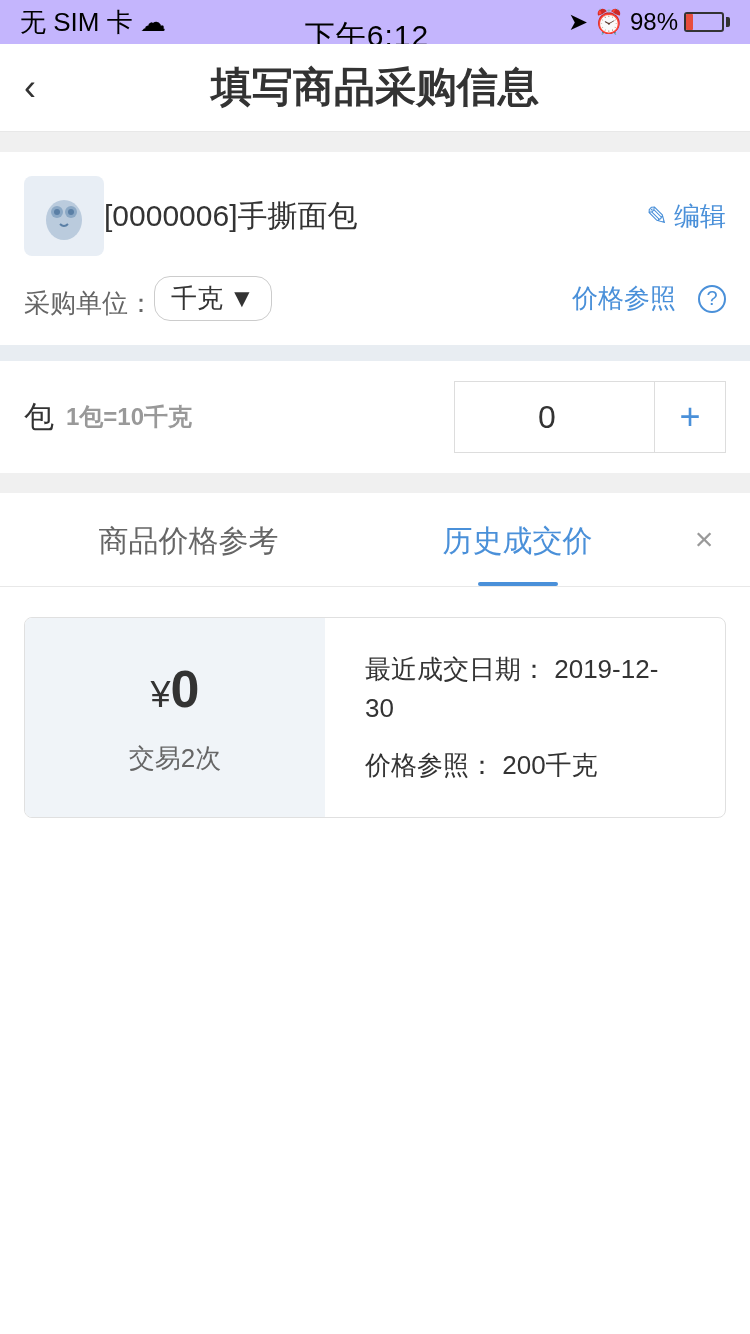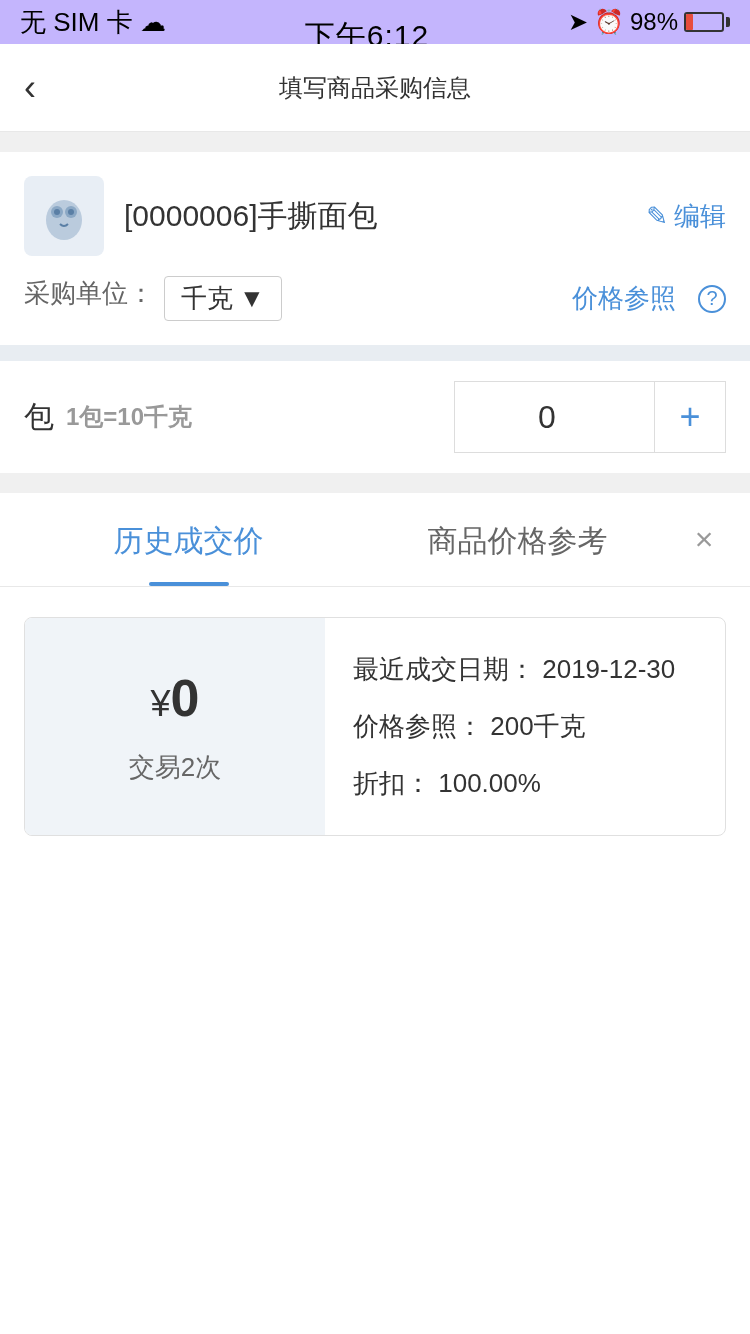--- a/index.html
+++ b/index.html
@@ -82,41 +82,40 @@
       border-bottom: 1px solid #e8e8e8;
     }
     .nav-back {
       position: absolute;
       left: 24px;
       font-size: 36px;
       color: #333;
       cursor: pointer;
     }
     .nav-title {
-      font-size: 24px;
-      font-weight: 400;
+      font-size: 41px;
+      font-weight: 700;
       color: #333;
     }
 
     
     .product-section {
       background: #fff;
       padding: 24px;
       margin-top: 20px;
     }
     .product-header {
       display: flex;
       align-items: center;
       justify-content: space-between;
       margin-bottom: 20px;
     }
     .product-left {
       display: flex;
       align-items: center;
-      gap: 20px;
     }
     .product-logo {
       width: 80px;
       height: 80px;
       background: #e8eef5;
       border-radius: 8px;
       display: flex;
       align-items: center;
       justify-content: center;
       color: #8ba8c5;
@@ -139,26 +138,25 @@
     .product-purchase-row {
       display: flex;
       align-items: center;
       justify-content: space-between;
       margin-top: 8px;
     }
     .purchase-unit-label {
       font-size: 26px;
       color: #666;
       display: flex;
-      align-items: flex-start;
-      gap: 10px;
+      align-items: flex-end;
     }
     .unit-select {
       border: 1px solid #ccc;
-      border-radius: 4px;
+      border-radius: 16px;
       padding: 4px 16px;
       font-size: 26px;
       color: #333;
       background: #fff;
       display: inline-flex;
       align-items: center;
       gap: 6px;
       cursor: pointer;
     }
     .price-ref {
@@ -315,21 +313,21 @@
       font-size: 36px;
       font-weight: 400;
     }
     .price-trades {
       font-size: 26px;
       color: #666;
       margin-top: 22px;
     }
     .price-card-right {
       flex: 1;
-      padding: 32px 28px;
+      padding: 32px 40px;
       display: flex;
       flex-direction: column;
       gap: 18px;
       justify-content: center;
     }
     .price-detail-row {
       font-size: 26px;
       color: #333;
       line-height: 1.5;
     }
@@ -411,44 +409,40 @@
     <span class="qty-conversion">1包=10千克</span>
   </div>
   <div class="qty-input-area">
     <input class="qty-input" type="number" value="0" style="">
     <div class="qty-plus">+</div>
   </div>
 </div>
 
 <div class="tab-section">
   <div class="tab-header">
+    <div class="tab-item">商品价格参考</div>
     <div class="tab-item active">历史成交价</div>
-    <div class="tab-item">商品价格参考</div>
     <div class="tab-close">×</div>
   </div>
 
   <div class="tab-content">
     <div class="price-card">
       <div class="price-card-left">
         <div class="price-value">
           <span class="price-currency">¥</span><span>0</span>
         </div>
         <div class="price-trades">交易2次</div>
       </div>
       <div class="price-card-right">
         <div class="price-detail-row">
           <span>最近成交日期：</span>
           <span>2019-12-30</span>
         </div>
         <div class="price-detail-row">
           <span>价格参照：</span>
           <span>200千克</span>
         </div>
-        <div class="price-detail-row">
-          <span>折扣：</span>
-          <span>100.00%</span>
-        </div>
       </div>
     </div>
   </div>
 </div>
 
 <div class="bottom-area"></div>
 
 </body></html>

